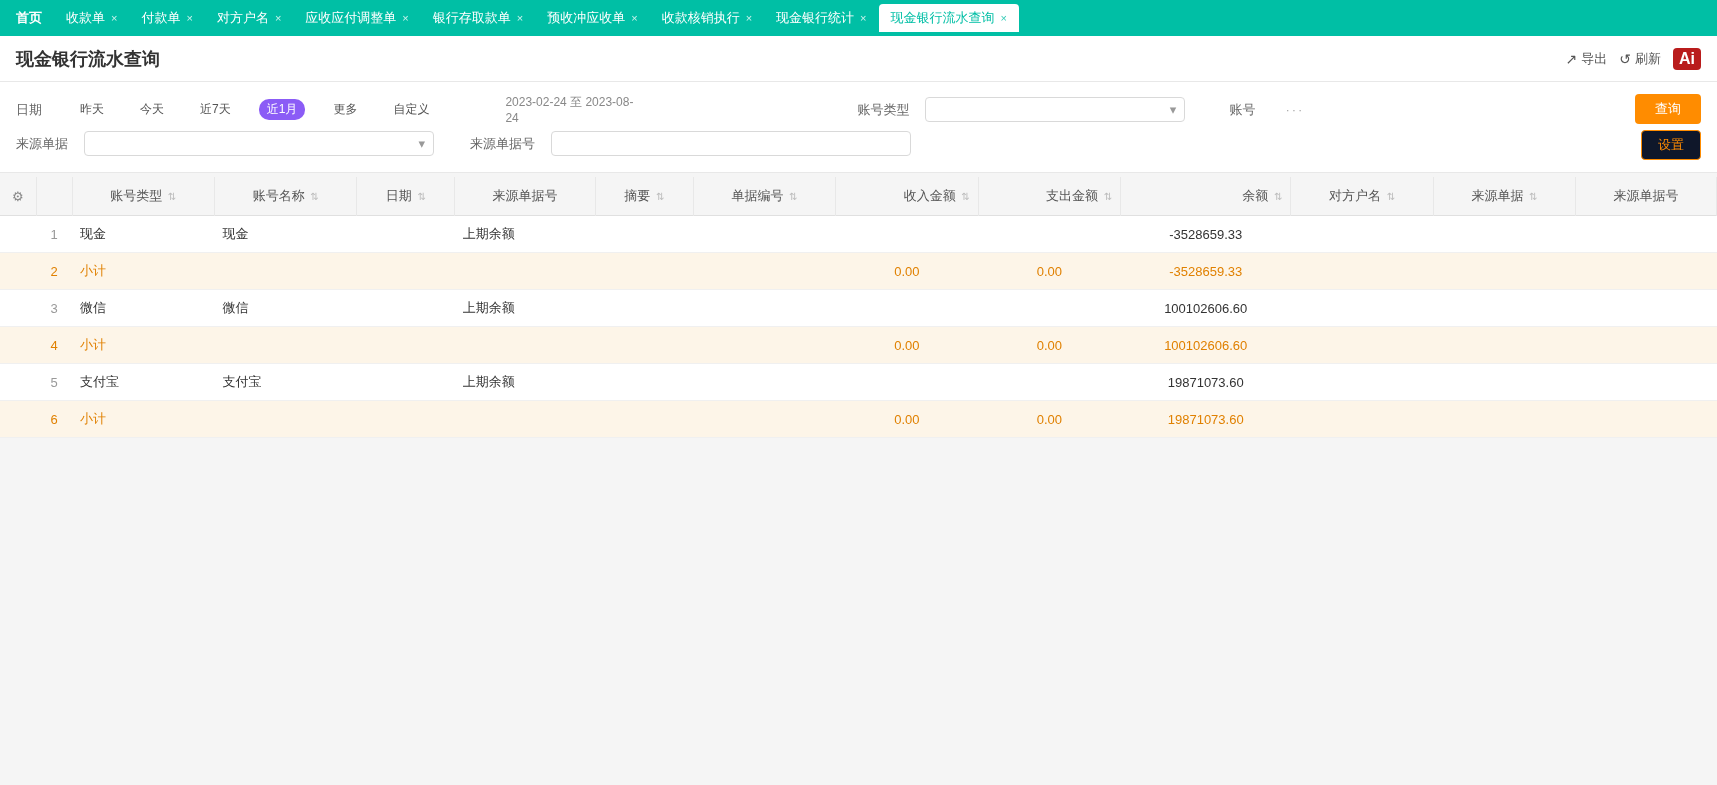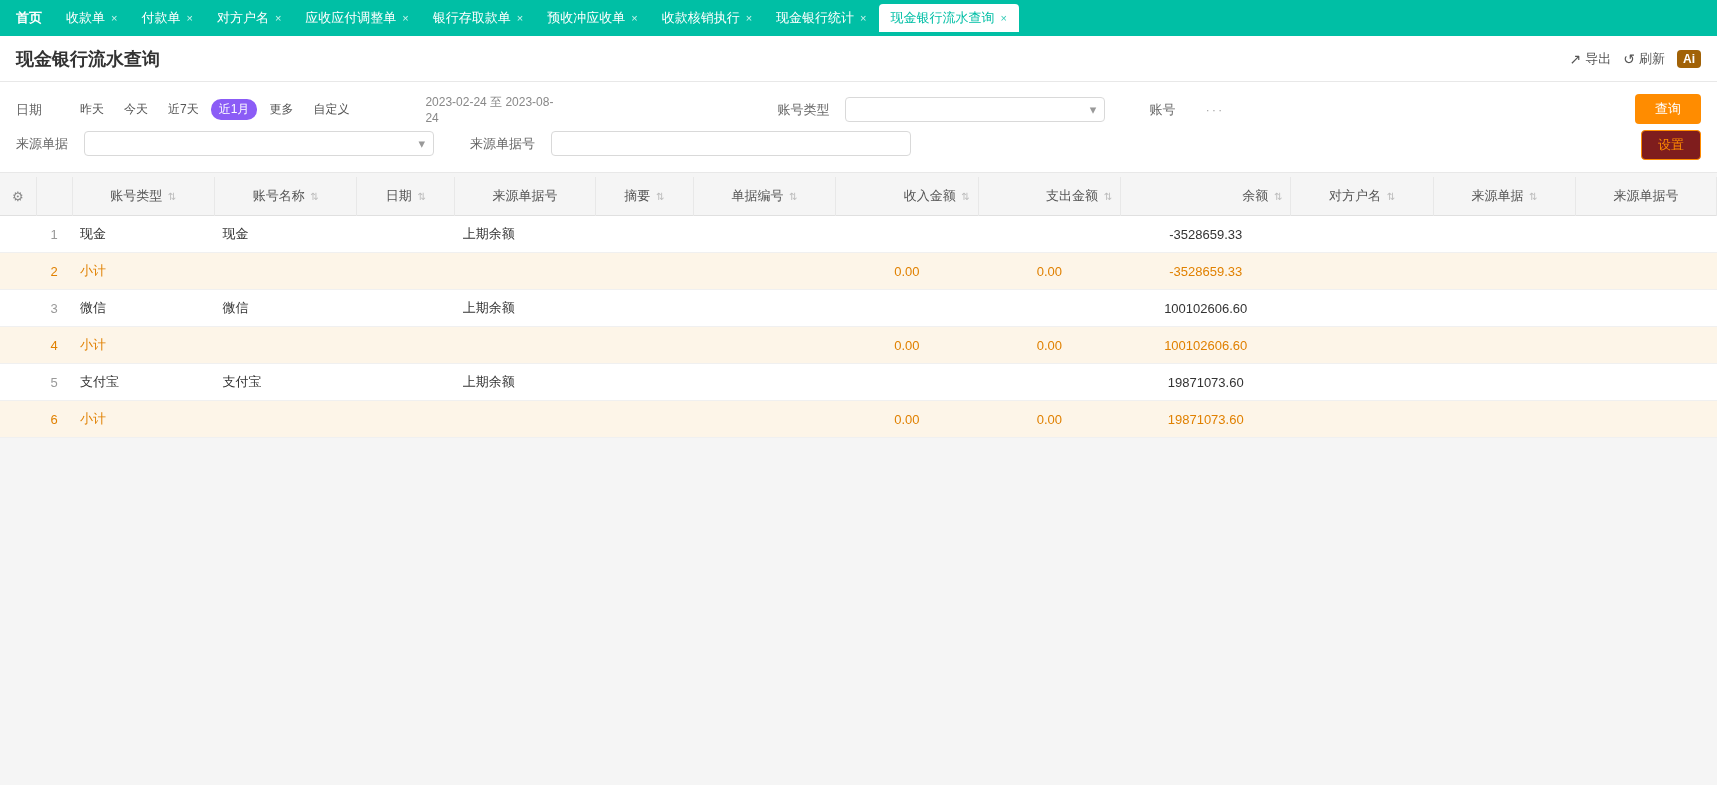--- a/index.html
+++ b/index.html
@@ -60,25 +60,25 @@
     }
     .header-btn {
       display: flex;
       align-items: center;
       gap: 4px;
       cursor: pointer;
       color: #555;
       font-size: 13px;
     }
     .ai-badge {
-      background: #a16207;
+      background: #b91c1c;
       color: #fff;
       border-radius: 4px;
       padding: 2px 6px;
-      font-size: 12px;
+      font-size: 16px;
       font-weight: bold;
     }
 
     
     .filter-area {
       background: #fff;
       padding: 12px 16px 8px;
       border-bottom: 1px solid #e8e8e8;
     }
     .filter-row {
@@ -88,21 +88,21 @@
       margin-bottom: 8px;
     }
     .filter-label {
       color: #666;
       white-space: nowrap;
       min-width: 40px;
     }
     .filter-date-options {
       display: flex;
       align-items: center;
-      gap: 4px;
+      gap: 20px;
     }
     .date-btn {
       padding: 2px 8px;
       border-radius: 3px;
       cursor: pointer;
       color: #555;
       font-size: 12px;
     }
     .date-btn.active {
       background: #8b5cf6;
@@ -141,21 +141,21 @@
     .btn-query {
       background: #ff8c00;
       color: #fff;
       border: none;
       border-radius: 4px;
       padding: 6px 20px;
       cursor: pointer;
       font-size: 13px;
     }
     .btn-settings {
-      background: #7f1d1d;
+      background: #0f172a;
       color: #ff8c00;
       border: 1px solid #ff8c00;
       border-radius: 4px;
       padding: 5px 16px;
       cursor: pointer;
       font-size: 13px;
     }
     .collapse-bar {
       text-align: center;
       padding: 4px 0;

